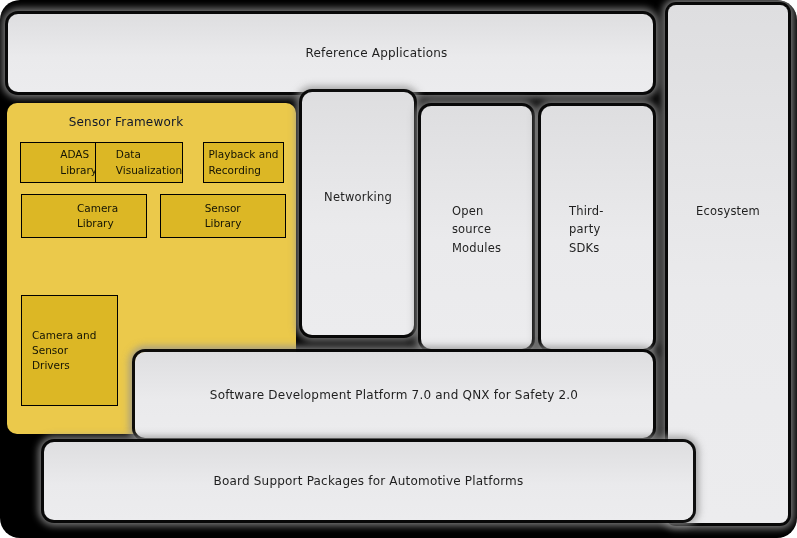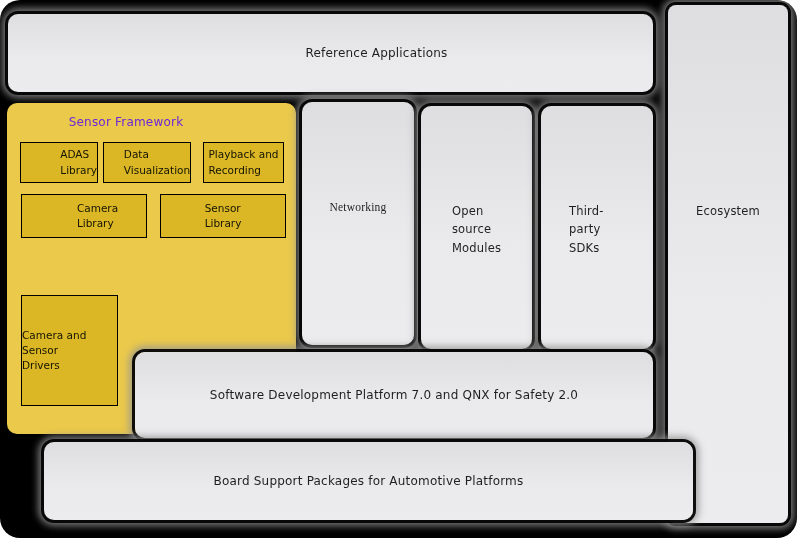--- a/index.html
+++ b/index.html
@@ -10,25 +10,25 @@
        box-shadow:0 0 0 3px rgba(0,0,0,0.92), 0 0 7px 6px rgba(148,148,148,0.78);
        color:#1f1f1f;}
   .flex-center{display:flex;align-items:center;justify-content:center;width:100%;height:100%;}
   .big-label{font-size:12px;letter-spacing:0.2px;}
   .ref-label{padding-left:46px;}
   .col-label{position:absolute;top:96px;left:50%;transform:translateX(-50%);
              white-space:pre-line;text-align:left;font-size:11.5px;line-height:1.6;letter-spacing:0.2px;}
   .eco-label{position:absolute;top:199px;left:50%;transform:translateX(-50%);
              font-size:11.5px;letter-spacing:0.2px;white-space:nowrap;}
   .sf{position:absolute;left:7px;top:103px;width:289px;height:331px;background:#ebc94b;border-radius:10px;color:#141400;}
-  .sf-title{position:absolute;top:12px;left:0;width:238px;text-align:center;font-size:12px;letter-spacing:0.2px;color:#6d28d9;}
+  .sf-title{position:absolute;top:12px;left:0;width:238px;text-align:center;font-size:12px;letter-spacing:0.2px;color:#0f172a;}
   .ybox{position:absolute;background:#dcb725;border:1px solid #000;box-sizing:border-box;
         color:#141405;font-size:10.5px;line-height:1.45;display:flex;align-items:center;justify-content:center;}
   .ybox .yl{white-space:pre-line;text-align:left;}
-  .ybox.left-pack{justify-content:flex-start;}
+  .ybox.left-pack{justify-content:flex-start;padding-left:10px;}
 </style>
 </head>
 <body>
 
 <div class="stage">
   <div class="canvas">
 
     <div class="box" style="left:8px;top:14px;width:645px;height:78px;">
       <div class="flex-center big-label ref-label">Reference Applications</div>
     </div>
@@ -38,21 +38,21 @@
     </div>
 
     <div class="sf">
       <div class="sf-title">Sensor Framework</div>
 
       <div class="ybox" style="left:13px;top:39px;width:78px;height:41px;justify-content:flex-end;">
         <span class="yl">ADAS
 Library</span>
       </div>
 
-      <div class="ybox" style="left:96px;top:39px;width:88px;height:41px;padding-left:20px;">
+      <div class="ybox" style="left:88px;top:39px;width:88px;height:41px;padding-left:20px;">
         <span class="yl">Data
 Visualization</span>
       </div>
 
       <div class="ybox" style="left:196px;top:39px;width:81px;height:41px;justify-content:center;">
         <span class="yl">Playback and
 Recording</span>
       </div>
 
       <div class="ybox" style="left:14px;top:91px;width:126px;height:44px;padding-left:27px;">
@@ -66,21 +66,21 @@
       </div>
 
 
       <div class="ybox left-pack" style="left:14px;top:192px;width:97px;height:111px;">
         <span class="yl">Camera and
 Sensor
 Drivers</span>
       </div>
     </div>
 
-    <div class="box" style="left:302px;top:102px;width:112px;height:243px;font-family:Liberation Serif, serif;">
+    <div class="box" style="left:302px;top:92px;width:112px;height:243px;">
       <span class="col-label">Networking</span>
     </div>
 
     <div class="box" style="left:421px;top:106px;width:111px;height:243px;">
       <span class="col-label">Open
 source
 Modules</span>
     </div>
 
     <div class="box" style="left:541px;top:106px;width:112px;height:243px;">

